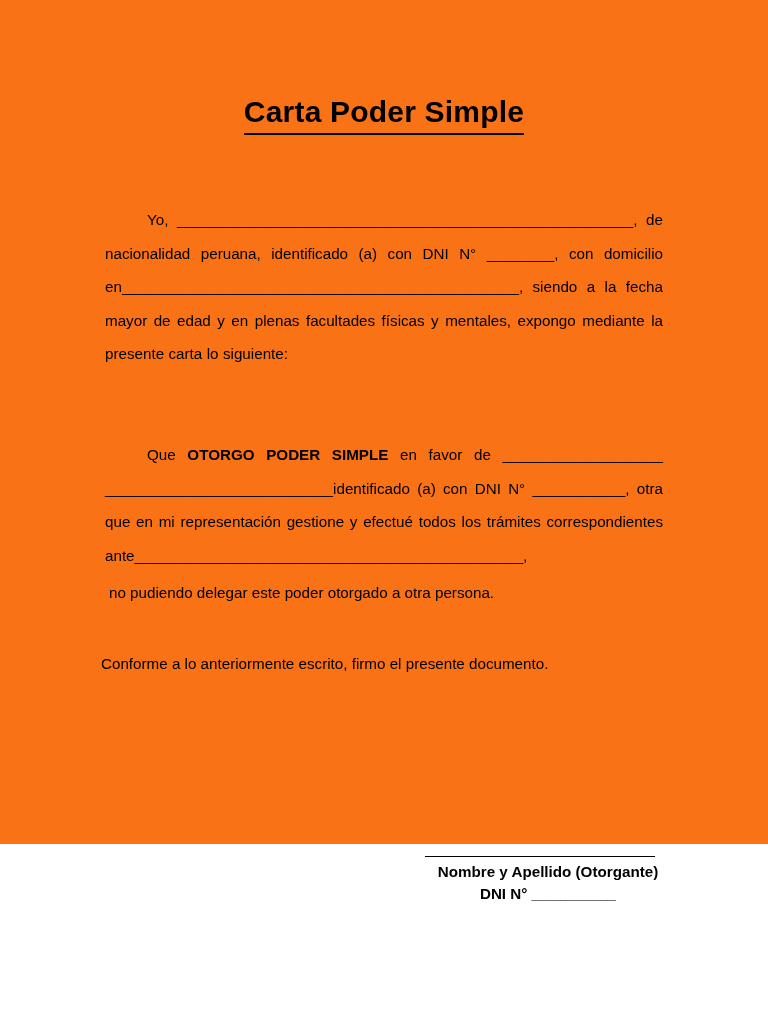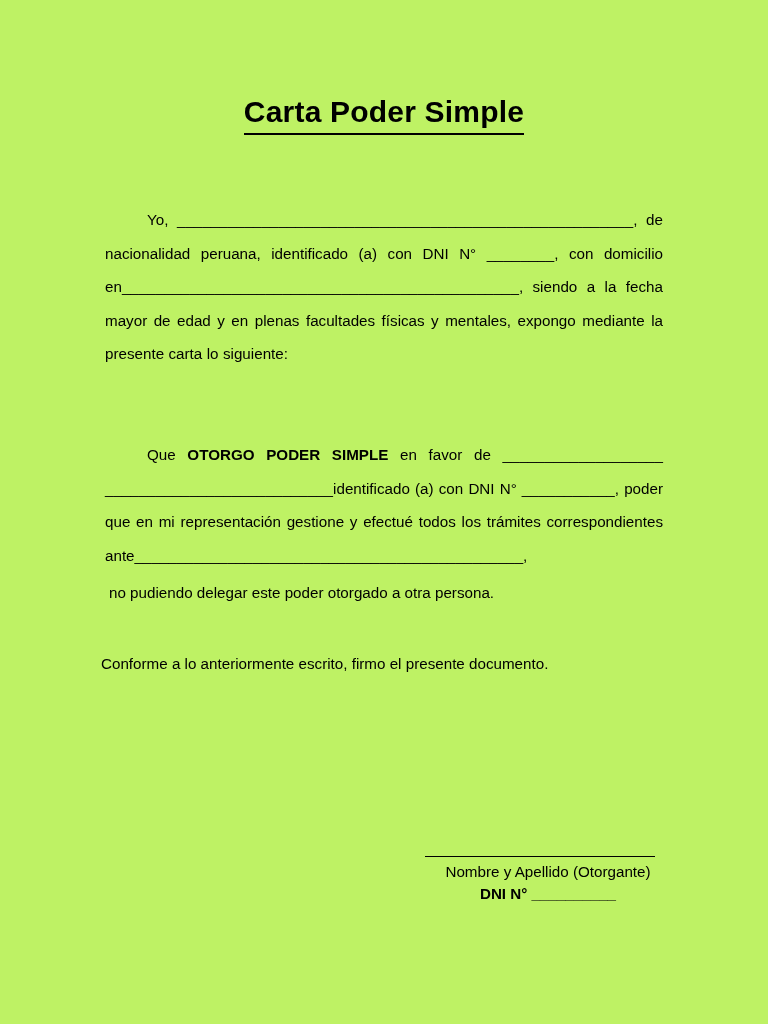--- a/index.html
+++ b/index.html
@@ -16,22 +16,22 @@
     font-family: "Liberation Sans", "DejaVu Sans", sans-serif;
     color: #000000;
     -webkit-font-smoothing: antialiased;
   }
 
   .page {
     position: absolute;
     left: 0;
     top: 0;
     width: 768px;
-    height: 1024px;
-    background: #bef264;
+    height: 844px;
+    background: #f97316;
     box-sizing: border-box;
   }
 
   
   .doc-title {
     position: absolute;
     left: 0;
     top: 92px;
     width: 768px;
     text-align: center;
@@ -104,21 +104,21 @@
   }
   .sig-rule {
     width: 230px;
     height: 0;
     border-top: 1.6px solid #000;
     margin: 0 0 4px 5px;
   }
   .sig-line {
     font-size: 15.2px;
     line-height: 22px;
-    font-weight: normal;
+    font-weight: bold;
     white-space: nowrap;
   }
   .sig-line.dni {
     font-weight: bold;
   }
 </style>
 </head>
 <body>
 
 <div class="page">
@@ -126,21 +126,21 @@
   <div class="doc-title">
     <span class="title-text">Carta Poder Simple</span>
   </div>
 
   <div class="body-block">
 
     <p class="para indent">Yo, ______________________________________________________, de nacionalidad peruana, identificado (a) con DNI N° ________, con domicilio en_______________________________________________, siendo a la fecha mayor de edad y en plenas facultades físicas y mentales, expongo mediante la presente carta lo siguiente:</p>
 
     <div class="gap-1"></div>
 
-    <p class="para indent"><span>Que </span><b>OTORGO PODER SIMPLE</b><span> en favor de ___________________ ___________________________identificado (a) con DNI N° ___________, poder que en mi representación gestione y efectué todos los trámites correspondientes    ante______________________________________________,</span></p>
+    <p class="para indent"><span>Que </span><b>OTORGO PODER SIMPLE</b><span> en favor de ___________________ ___________________________identificado (a) con DNI N° ___________, otra que en mi representación gestione y efectué todos los trámites correspondientes    ante______________________________________________,</span></p>
 
     <p class="plain">no pudiendo delegar este poder otorgado a otra persona.</p>
 
   </div>
 
   <div class="blk-conforme">
     <p class="plain">Conforme a lo anteriormente escrito, firmo el presente documento.</p>
   </div>
 
 

